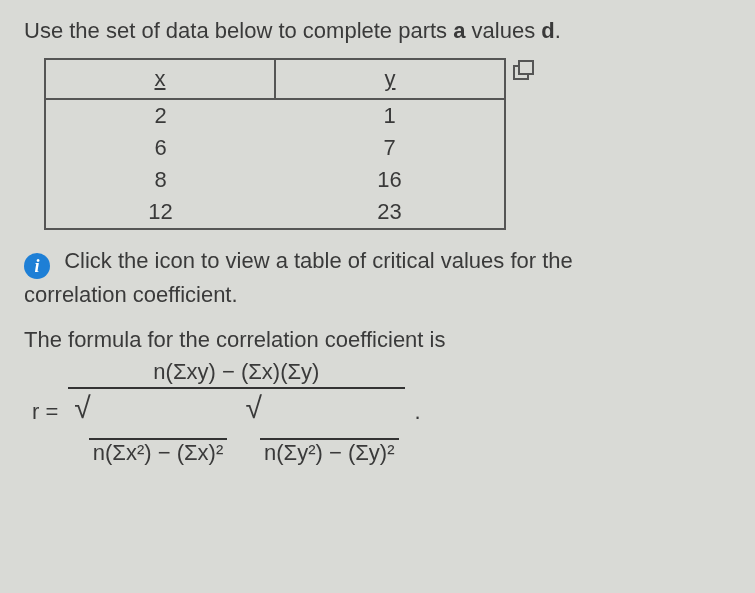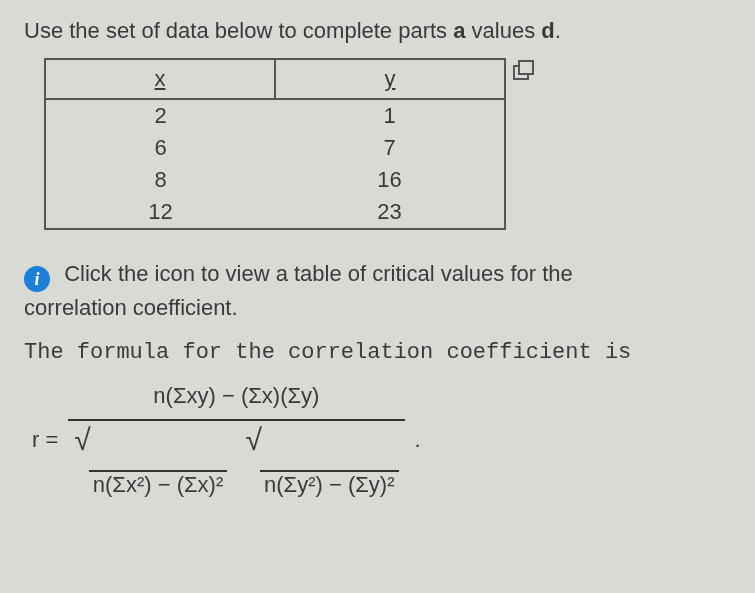--- a/index.html
+++ b/index.html
@@ -35,51 +35,50 @@
     }
     td.xcol { width: 230px; }
     td.ycol { width: 230px; }
     .popout {
       position: absolute;
       right: -30px;
       top: 2px;
     }
     .popout svg { display:block; }
     .info-line {
-      margin-top: 22px;
+      margin-top: 9px;
       line-height: 1.45;
     }
     .info-icon {
       display: inline-block;
       width: 26px;
       height: 26px;
       border-radius: 50%;
       background: #1e7fd6;
       color: #fff;
       font-style: italic;
       font-family: Georgia, 'Times New Roman', serif;
       font-weight: bold;
       text-align: center;
       line-height: 26px;
       font-size: 18px;
       vertical-align: -4px;
       margin-right: 8px;
     }
-    .formula-intro { margin-top: 16px; margin-bottom: 18px; font-family: Liberation Mono, monospace; }
+    .formula-intro { margin-top: 16px; margin-bottom: 6px; }
     .formula {
       display: flex;
       align-items: center;
       gap: 10px;
       margin-left: 8px;
     }
     .frac {
       display: inline-flex;
       flex-direction: column;
       align-items: center;
-      gap: 8px;
     }
     .frac .num { padding: 0 6px 2px; }
     .frac .den { border-top: 2px solid #333; padding: 4px 6px 0; white-space: nowrap; }
     .sqrt {
       display: inline-flex;
       align-items: stretch;
     }
     .sqrt::before {
       content: "√";
       font-size: 30px;

